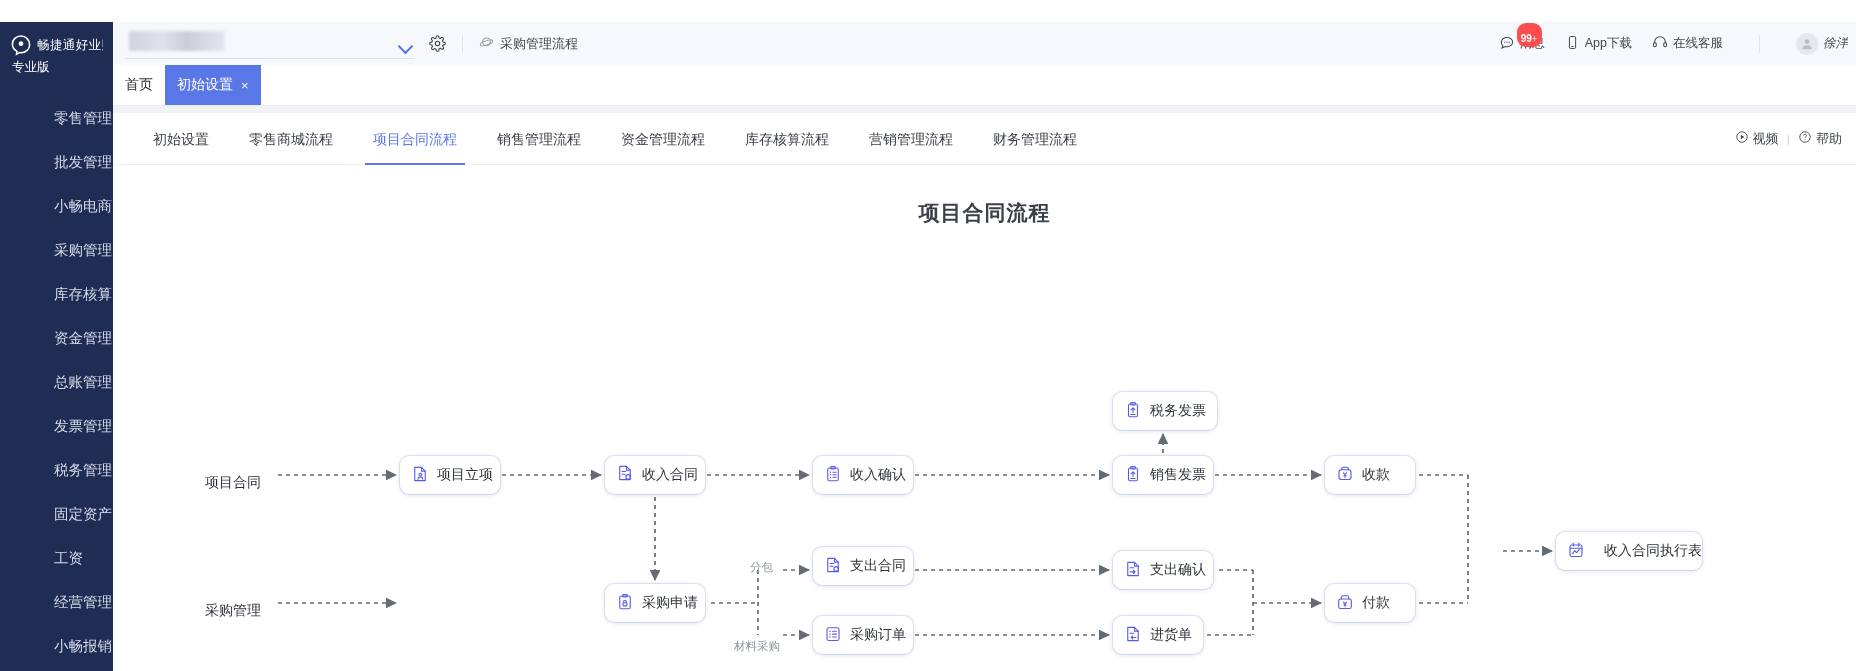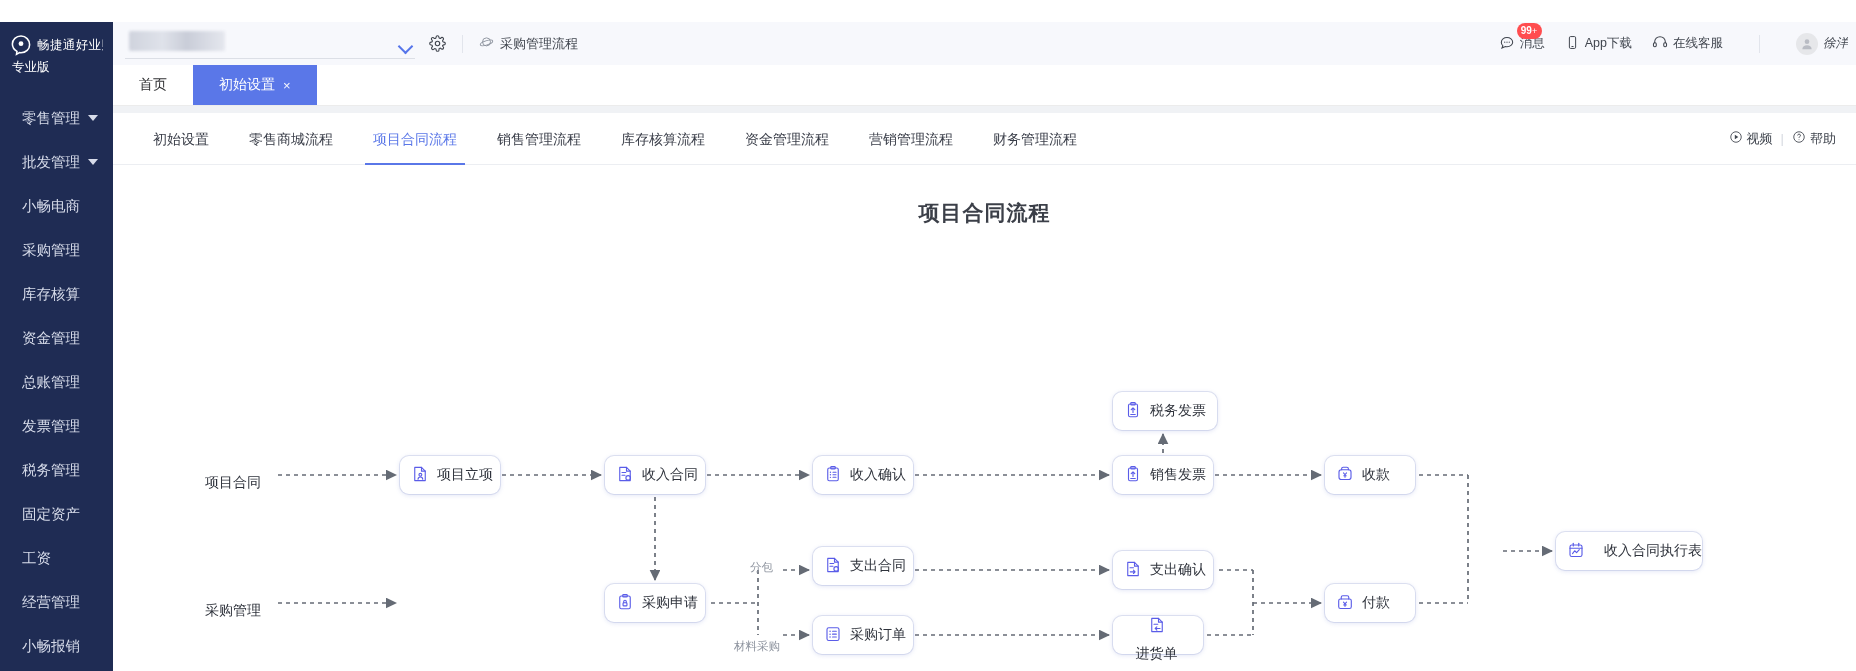--- a/index.html
+++ b/index.html
@@ -16,21 +16,21 @@
     background: #1f2c54; color: #fff; overflow: hidden;
   }
   .brand { padding: 12px 10px 6px 10px; }
   .brand-row { display: flex; align-items: center; gap: 5px; }
   .brand-logo { width: 22px; height: 22px; flex: 0 0 22px; }
   .brand-name {
     font-size: 12.5px; color: #ffffff; letter-spacing: .4px; white-space: nowrap;
     overflow: hidden;
   }
   .brand-sub { font-size: 12.5px; color: #ffffff; margin-top: 3px; padding-left: 2px; }
-  .nav { margin-top: 14px; }
+  .nav { margin-top: 14px; margin-left: 32px; }
   .nav-item {
     height: 44px; display: flex; align-items: center; padding-left: 22px;
     font-size: 14.5px; color: #d7dcea; cursor: pointer; white-space: nowrap;
   }
   .caret {
     margin-left: 8px; width: 0; height: 0;
     border-left: 5px solid transparent; border-right: 5px solid transparent;
     border-top: 6px solid #d7dcea;
   }
 
@@ -62,38 +62,38 @@
   .tb-divider { width:1px; height:18px; background:#e2e5ec; margin: 0 16px; }
   .demo-link {
     display:flex; align-items:center; gap:6px; font-size:13px; color:#41464f; cursor:pointer;
   }
   .topbar-right {
     margin-left: auto; display:flex; align-items:center; gap: 20px; padding-right: 8px;
   }
   .tb-item { display:flex; align-items:center; gap:5px; font-size:12.5px; color:#41464f; cursor:pointer; position:relative; }
   .badge {
     position:absolute; left: 18px; top: -11px; background:#ff4d4f; color:#fff;
-    font-size:10px; line-height:1; padding: 3px 5px 3px 4px; border-radius: 9px; font-weight:bold;
+    font-size:10px; line-height:1; padding: 11px 5px 3px 4px; border-radius: 9px; font-weight:bold;
     white-space:nowrap;
   }
   .badge small { font-weight: normal; font-size: 9px; }
   .avatar {
     width: 22px; height: 22px; border-radius: 50%; background:#e6e7ea;
     display:flex; align-items:center; justify-content:center;
   }
   .user-name { font-size:12.5px; color:#41464f; max-width: 30px; overflow:hidden; white-space:nowrap;font-style:italic; }
 
   
   .pagetabs {
     position: absolute; left: 113px; top: 65px; right: 0; height: 41px;
     background: #fff; display: flex; align-items: stretch;
     border-bottom: 1px solid #ececec;
   }
   .ptab {
-    display:flex; align-items:center; padding: 0 26px; font-size: 14px; color:#303133;
+    display:flex; align-items:center; padding: 0 12px; font-size: 14px; color:#303133;
     cursor:pointer; gap: 8px;
   }
   .ptab.active { background: #5a77e8; color: #fff; }
   .ptab .x { font-size: 13px; opacity: .95; }
 
   
   .content {
     position:absolute; left:113px; top:106px; right:0; bottom:0; background:#fff;
     border-top: 7px solid #f0f2f5;
   }
@@ -103,21 +103,21 @@
   }
   .stab {
     font-size:14px; color:#393d48; padding: 0 20px; height:52px; line-height:52px;
     cursor:pointer; position:relative; white-space:nowrap;
   }
   .stab.active { color:#5a77e8; }
   .stab.active::after {
     content:""; position:absolute; left:12px; right:12px; bottom:0; height:2px; background:#5a77e8;
   }
   .subtabs-right {
-    margin-left:auto; display:flex; align-items:center; gap:0; padding-right: 12px; font-size:13px; color:#41464f;
+    margin-left:auto; display:flex; align-items:center; gap:0; padding-right: 6px; font-size:13px; color:#41464f;
   }
   .sr-item { display:flex; align-items:center; gap:4px; cursor:pointer; padding: 0 8px; }
   .sr-sep { color:#d5d8df; }
 
   .diagram-title {
     text-align:center; font-size: 21px; color:#3b3f48; margin-top: 34px; letter-spacing: 1px;
   }
 
   
   .canvas { position: relative; width: 1743px; height: 430px; }
@@ -285,22 +285,22 @@
         <span class="x">×</span>
       </div>
     </div>
 
   <main class="content">
     <div class="subtabs" id="sub-tabs">
       <div class="stab">初始设置</div>
         <div class="stab">零售商城流程</div>
         <div class="stab active">项目合同流程</div>
         <div class="stab">销售管理流程</div>
+        <div class="stab">资金管理流程</div>
         <div class="stab">库存核算流程</div>
-        <div class="stab">资金管理流程</div>
         <div class="stab">营销管理流程</div>
         <div class="stab">财务管理流程</div>
         <div class="subtabs-right">
         <span class="sr-item">
           <span>
             <svg width="14" height="14" viewBox="0 0 24 24" fill="none" stroke="#41464f" stroke-width="1.5">
               <circle cx="12" cy="12" r="9"></circle>
                 <path d="M10 8.3 16 12l-6 3.7Z" fill="#41464f" stroke="none"></path>
             </svg>
           </span>
@@ -388,21 +388,21 @@
         </div>
         <div class="node" style="left: 287px; top: 229px; width: 100px;">
           <span><svg width="18" height="18" viewBox="0 0 24 24" fill="none" stroke="#5a5ce8" stroke-width="1.5" stroke-linecap="round" stroke-linejoin="round">
               <path d="M5 3.2h9l5 5v12.6H5Z"></path>
               <path d="M14 3.2v5h5"></path>
               <circle cx="12.5" cy="13" r="1.9"></circle>
               <path d="M9.4 19c0-1.8 1.4-3 3.1-3s3.1 1.2 3.1 3"></path>
             </svg></span>
           <span>项目立项</span>
         </div>
-        <div class="node" style="left: 492px; top: 229px; width: 100px;">
+        <div class="node" style="left: 492px; top: 229px; width: 100px; font-family: Liberation Mono, monospace;">
           <span><svg width="18" height="18" viewBox="0 0 24 24" fill="none" stroke="#5a5ce8" stroke-width="1.5" stroke-linecap="round" stroke-linejoin="round">
               <path d="M5 3.2h9l5 5v12.6H5Z"></path>
               <path d="M14 3.2v5h5"></path>
               <line x1="8" y1="10" x2="13" y2="10"></line>
               <line x1="8" y1="13.6" x2="12" y2="13.6"></line>
               <circle cx="16.2" cy="17.2" r="3"></circle>
             </svg></span>
           <span>收入合同</span>
         </div>
         <div class="node" style="left: 700px; top: 229px; width: 100px;">
@@ -486,21 +486,21 @@
               <rect x="4" y="3.6" width="16" height="17" rx="2.4"></rect>
               <line x1="11.4" y1="8.4" x2="16.4" y2="8.4"></line>
               <line x1="11.4" y1="12.2" x2="16.4" y2="12.2"></line>
               <line x1="11.4" y1="16" x2="16.4" y2="16"></line>
               <circle cx="8.1" cy="8.4" r="1" stroke="none" fill="#5a5ce8"></circle>
               <circle cx="8.1" cy="12.2" r="1" stroke="none" fill="#5a5ce8"></circle>
               <circle cx="8.1" cy="16" r="1" stroke="none" fill="#5a5ce8"></circle>
             </svg></span>
           <span>采购订单</span>
         </div>
-        <div class="node" style="left: 1000px; top: 389px; width: 90px; flex-direction: column;">
+        <div class="node" style="left: 1000px; top: 389px; width: 90px;">
           <span><svg width="18" height="18" viewBox="0 0 24 24" fill="none" stroke="#5a5ce8" stroke-width="1.5" stroke-linecap="round" stroke-linejoin="round">
               <path d="M5 3.2h9l5 5v12.6H5Z"></path>
               <path d="M14 3.2v5h5"></path>
               <line x1="8" y1="11" x2="13" y2="11"></line>
               <path d="M16 16.6H9.6m2.2-2.2-2.2 2.2 2.2 2.2"></path>
             </svg></span>
           <span>进货单</span>
         </div>
       </div>
   </main>

